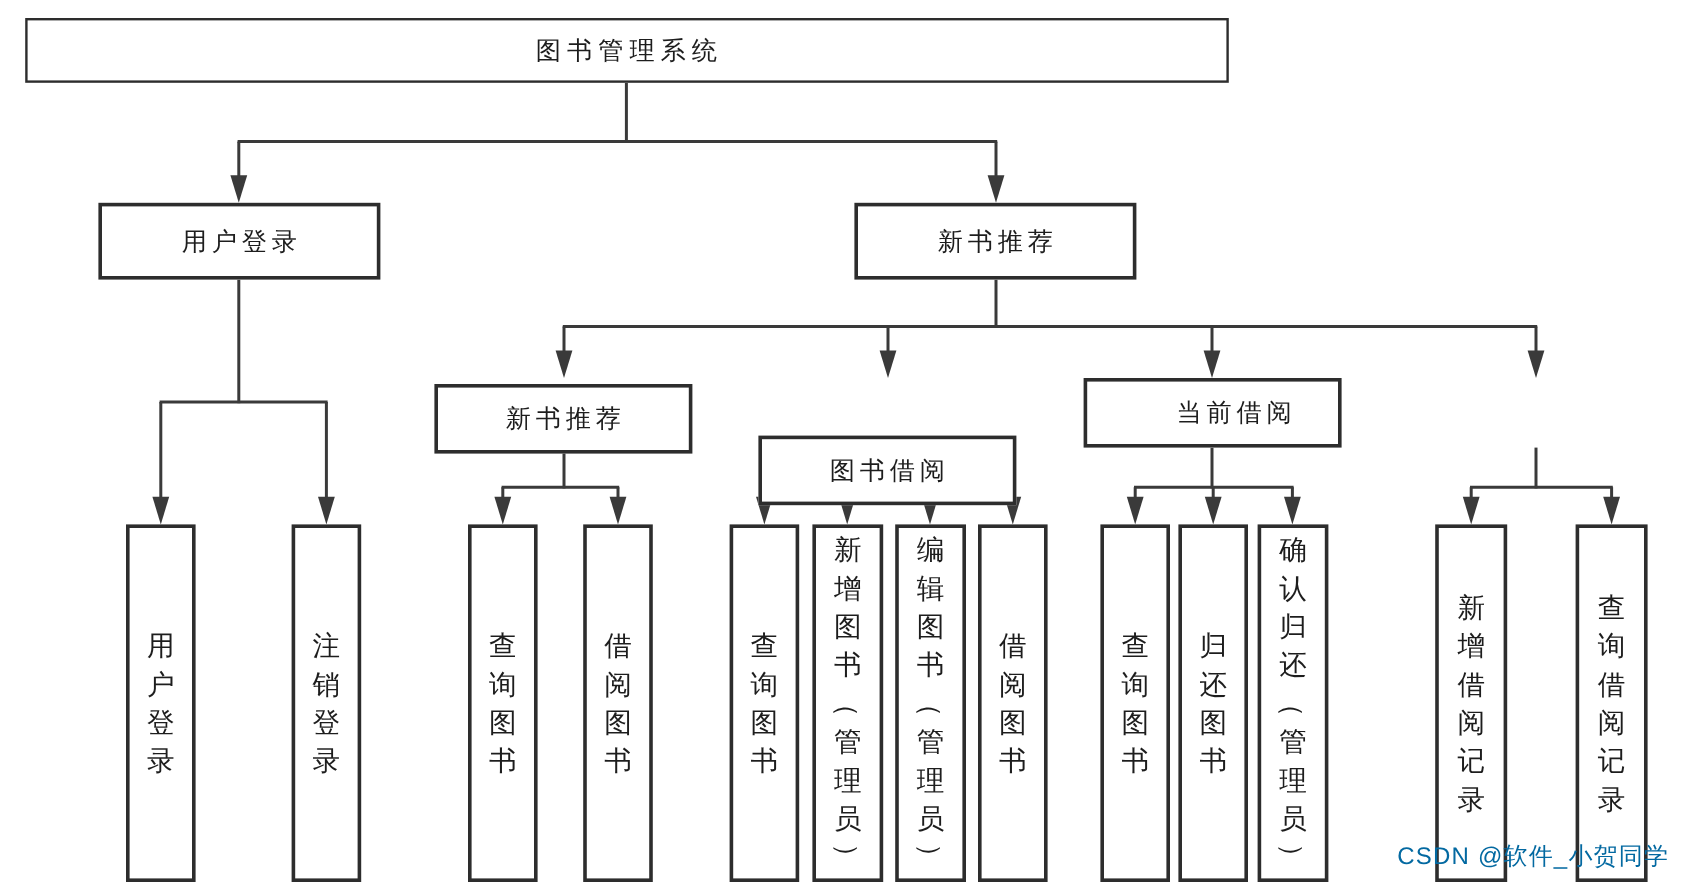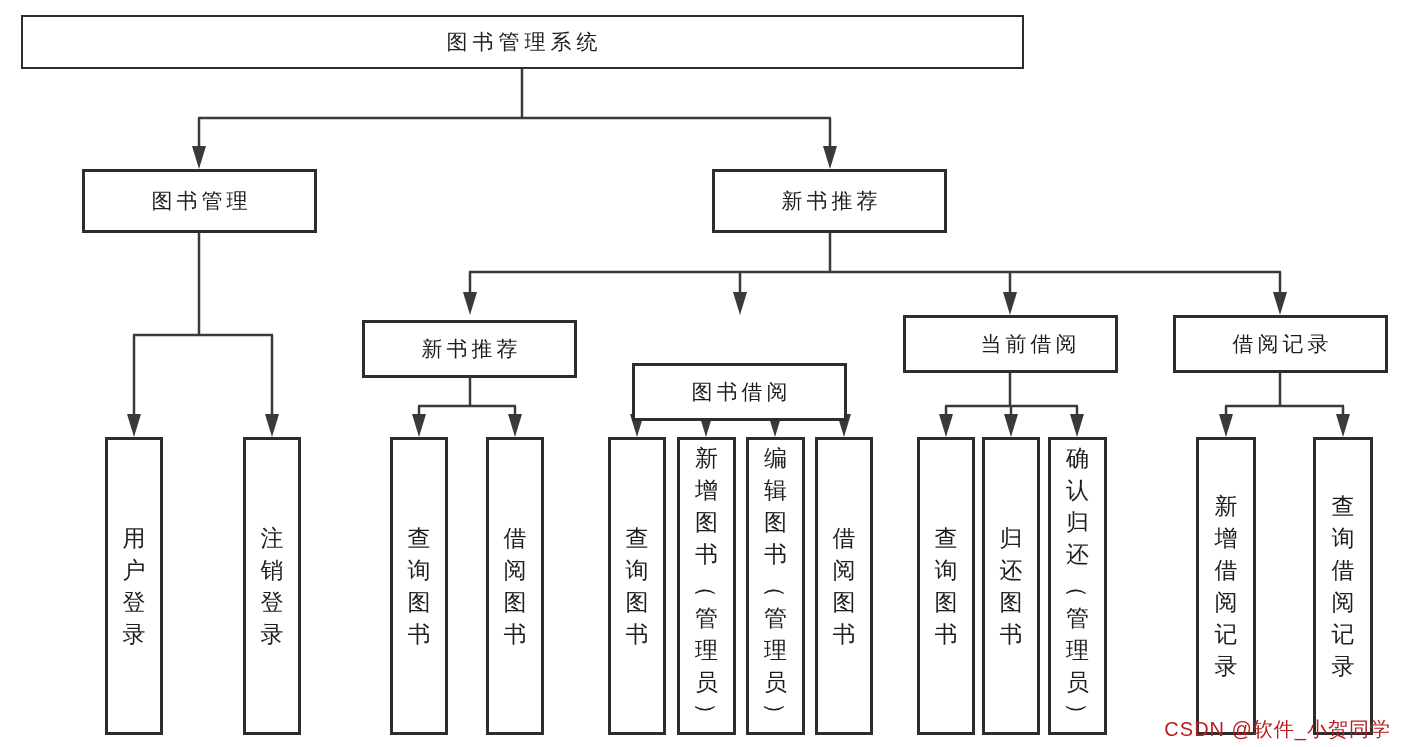--- a/index.html
+++ b/index.html
@@ -45,23 +45,23 @@
   .vchar {
     height: 32px;
     display: flex;
     align-items: center;
     justify-content: center;
   }
   .vchar.rot { transform: rotate(90deg); }
   #watermark {
     position: absolute;
     right: 14px;
-    bottom: 4px;
+    bottom: 20px;
     font-size: 20px;
-    color: #b91c1c;
+    color: #0369a1;
     letter-spacing: 1px;
     white-space: nowrap;
   }
 </style>
 </head>
 <body>
 
 <div id="canvas">
 
   <svg id="wires" xmlns="http://www.w3.org/2000/svg" width="1405" height="747" viewBox="0 0 1405 747">
@@ -128,37 +128,34 @@
       <path d="M1219,414 L1233,414 L1226,437 Z"></path>
       <path d="M1336,414 L1350,414 L1343,437 Z"></path>
     </g>
   </svg>
 
   <div class="node hnode root" style="left:21px; top:15px; width:1003px; height:54px;">
     <span>图书管理系统</span>
   </div>
 
   <div class="node hnode" style="left:82px; top:169px; width:235px; height:64px;">
-    <span>图书管理</span>
+    <span>用户登录</span>
   </div>
   <div class="node hnode" style="left:712px; top:169px; width:235px; height:64px;">
     <span>新书推荐</span>
   </div>
 
   <div class="node hnode" style="left:362px; top:320px; width:215px; height:58px;">
     <span>新书推荐</span>
   </div>
   <div class="node hnode" style="left:632px; top:315px; width:215px; height:58px;margin-top:48px;">
     <span>图书借阅</span>
   </div>
   <div class="node hnode" style="left:903px; top:315px; width:215px; height:58px;padding-left:36px;">
     <span>当前借阅</span>
-  </div>
-  <div class="node hnode" style="left:1173px; top:315px; width:215px; height:58px;">
-    <span>借阅记录</span>
   </div>
 
   <div class="node vnode" style="left:105px; top:437px; width:58px; height:298px;">
     <span class="vtext">
         <div class="vchar">用</div>
         <div class="vchar">户</div>
         <div class="vchar">登</div>
         <div class="vchar">录</div>
       </span>
   </div>

